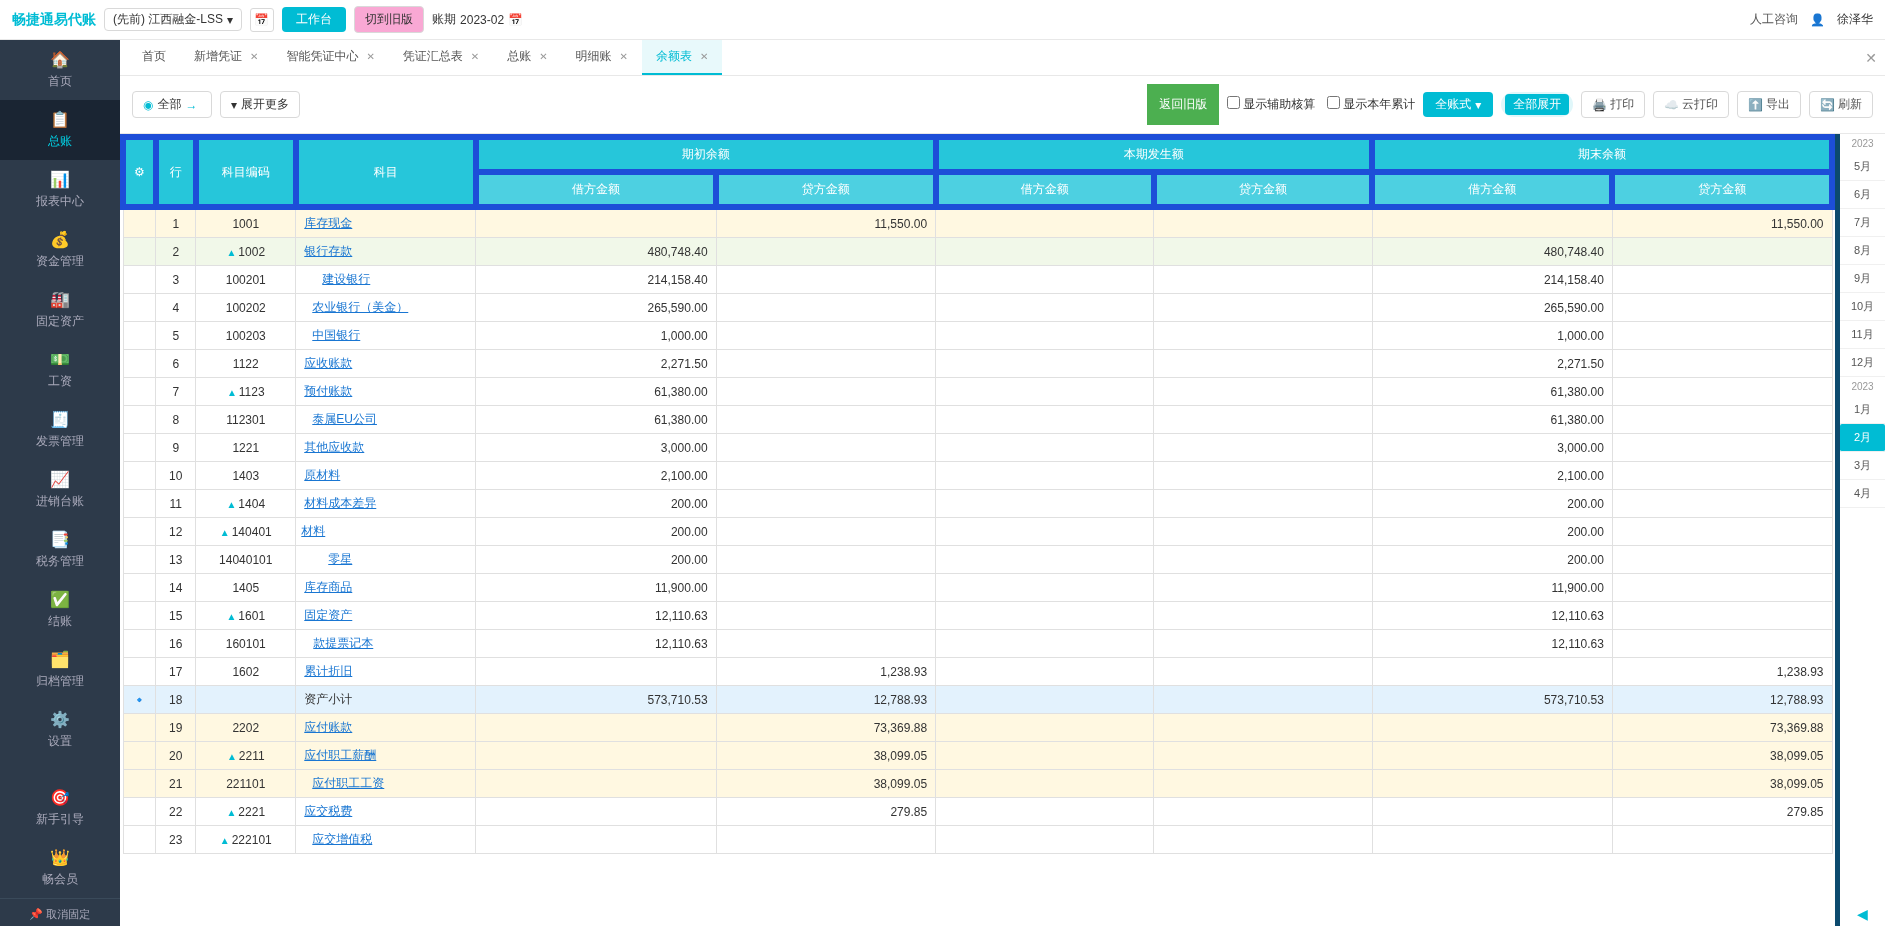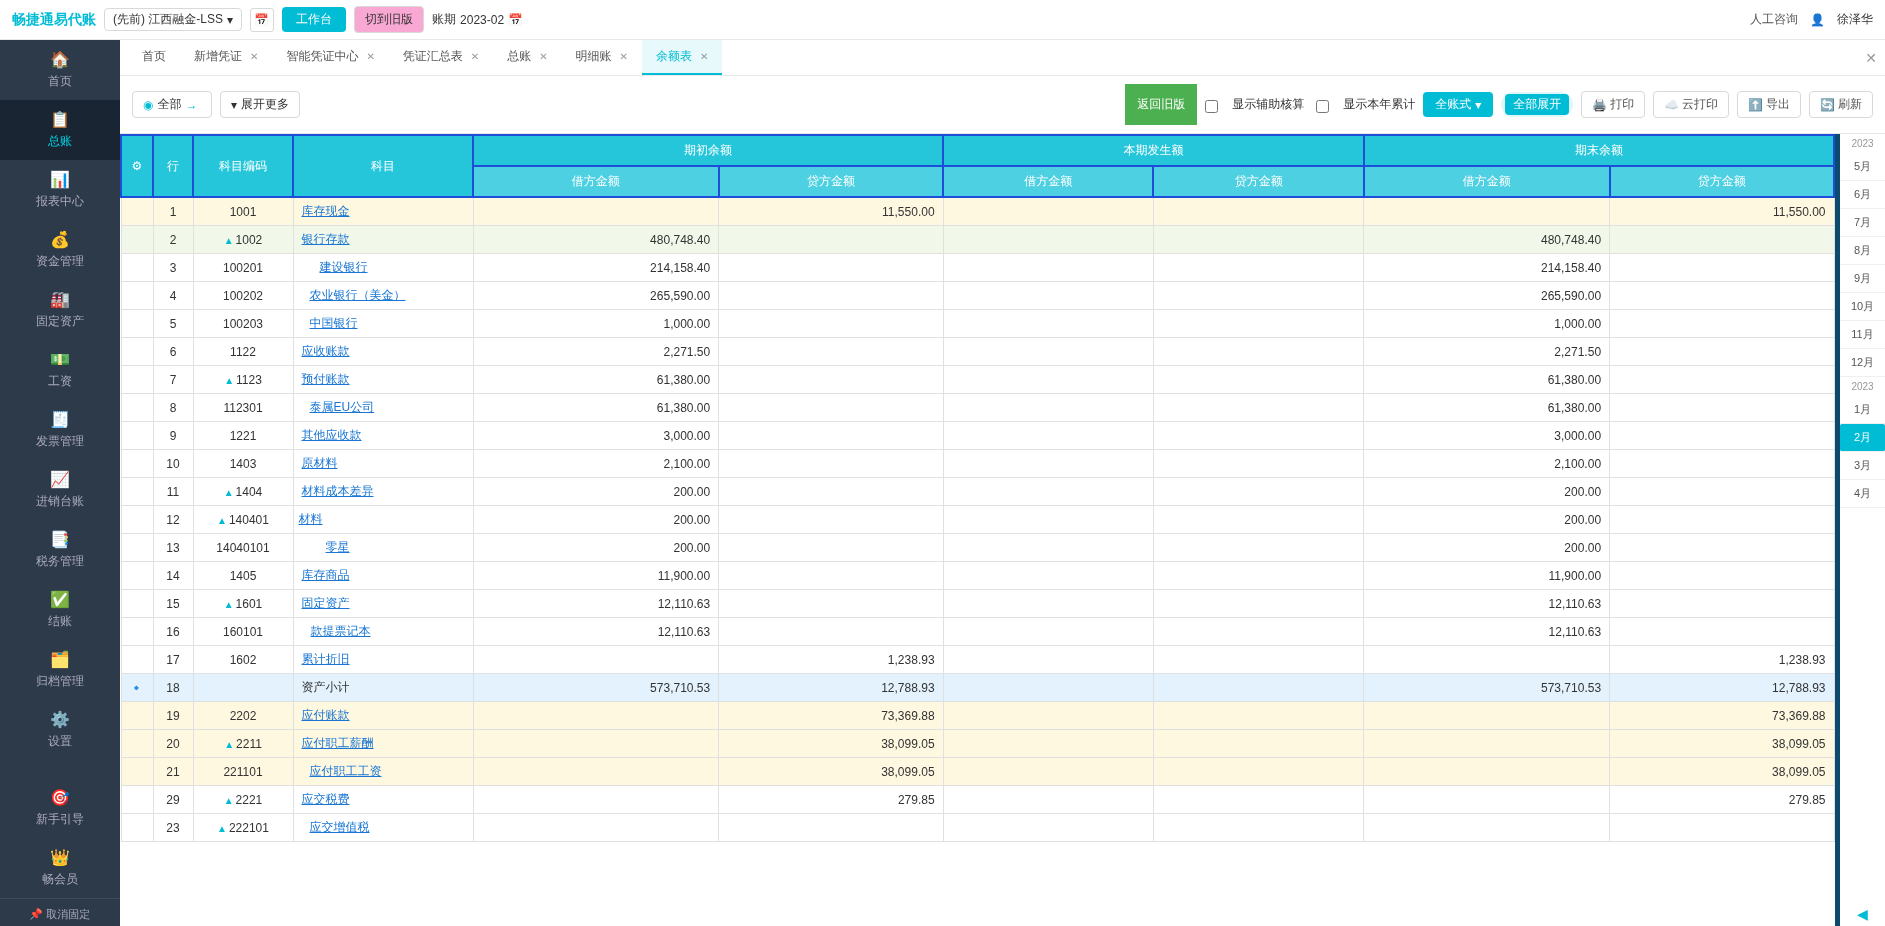--- a/index.html
+++ b/index.html
@@ -36,30 +36,30 @@
     .tab .close-x { color: #999; margin-left: 4px; font-size: 10px; }
     .tab-close-all { margin-left: auto; cursor: pointer; color: #999; font-size: 14px; }
 
     
     .toolbar { background: #fff; padding: 8px 12px; display: flex; align-items: center; gap: 8px; border-bottom: 1px solid #e8e8e8; }
     .filter-select { border: 1px solid #d9d9d9; border-radius: 4px; padding: 4px 10px; font-size: 12px; background: #fff; display: flex; align-items: center; gap: 4px; cursor: pointer; min-width: 80px; }
     .btn-expand { border: 1px solid #d9d9d9; border-radius: 4px; padding: 4px 10px; font-size: 12px; background: #fff; cursor: pointer; display: flex; align-items: center; gap: 4px; }
     .toolbar-right { margin-left: auto; display: flex; align-items: center; gap: 8px; }
     .btn-return { background: #4caf50; color: #fff; border: none; border-radius: 0; padding: 12px 12px; font-size: 12px; cursor: pointer; }
     .checkbox-group { display: flex; align-items: center; gap: 12px; font-size: 12px; }
-    .checkbox-item { display: flex; align-items: flex-end; gap: 14px; cursor: pointer; }
+    .checkbox-item { display: flex; align-items: flex-start; gap: 3px; cursor: pointer; }
     .btn-full-mode { background: #00bcd4; color: #fff; border: none; border-radius: 4px; padding: 4px 12px; font-size: 12px; cursor: pointer; display: flex; align-items: center; gap: 4px; }
     .toggle-group { display: flex; align-items: center; gap: 4px; background: #e0f7fa; border-radius: 20px; padding: 2px 4px; font-size: 12px; cursor: pointer; }
     .toggle-on { background: #00bcd4; color: #fff; border-radius: 4px; padding: 2px 8px; font-size: 12px; }
     .btn-action { border: 1px solid #d9d9d9; border-radius: 4px; padding: 4px 10px; font-size: 12px; background: #fff; cursor: pointer; display: flex; align-items: center; gap: 3px; color: #555; }
 
     
     .table-container { flex: 1; overflow-y: auto; overflow-x: hidden; background: #fff; }
     .data-table { width: 100%; border-collapse: collapse; font-size: 12px; }
-    .data-table th { background: #26c6da; color: #fff; text-align: center; padding: 6px 8px; border: 2px solid #1d4ed8; font-weight: normal; white-space: nowrap; }
+    .data-table th { background: #26c6da; color: #fff; text-align: center; padding: 6px 8px; border: 6px solid #1d4ed8; font-weight: normal; white-space: nowrap; }
     .data-table th.sub { background: #4dd0e1; }
     .data-table td { padding: 5px 8px; border: 1px solid #e0e0e0; text-align: right; white-space: nowrap; }
     .data-table td.text-center { text-align: center; }
     .data-table td.text-left { text-align: left; }
     .row-subtotal { background: #e3f2fd !important; }
     .row-highlight { background: #f1f8e9 !important; }
     .row-credit-highlight td { background: #fff8e1 !important; }
     .col-setting { width: 32px; background: #26c6da; text-align: center; }
     .link-text { color: #1976d2; text-decoration: underline; cursor: pointer; }
 
@@ -513,21 +513,21 @@
                 <td class="text-left" style="padding-left: 16px;"><span class="link-text">应付职工工资</span></td>
                 <td></td>
                 <td>38,099.05</td>
                 <td></td>
                 <td></td>
                 <td></td>
                 <td style="background: rgb(255, 248, 225);">38,099.05</td>
               </tr>
               <tr>
                 <td style="text-align: center;"></td>
-                <td class="text-center">29</td>
+                <td class="text-center">22</td>
                 <td class="text-center"><span style="color:#00bcd4; margin-right:2px; font-size:10px;">▲</span>2221</td>
                 <td class="text-left" style=""><span class="link-text">应交税费</span></td>
                 <td></td>
                 <td>279.85</td>
                 <td></td>
                 <td></td>
                 <td></td>
                 <td>279.85</td>
               </tr>
               <tr>

